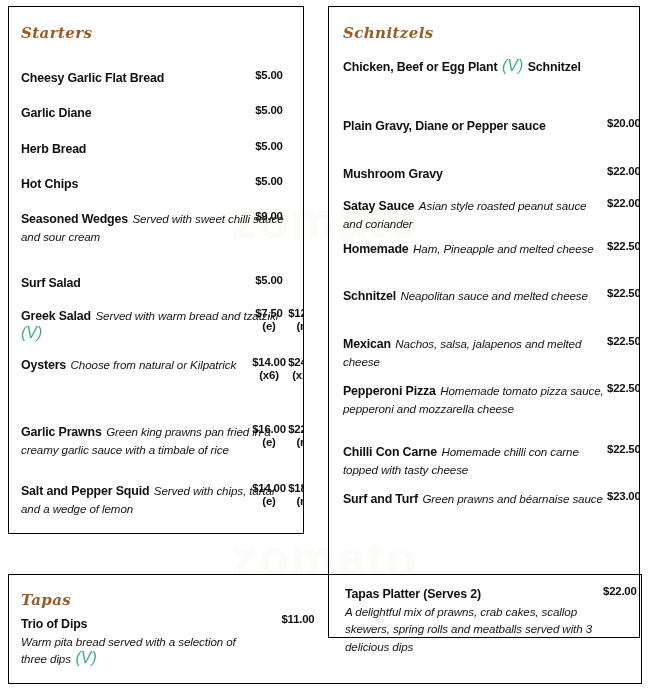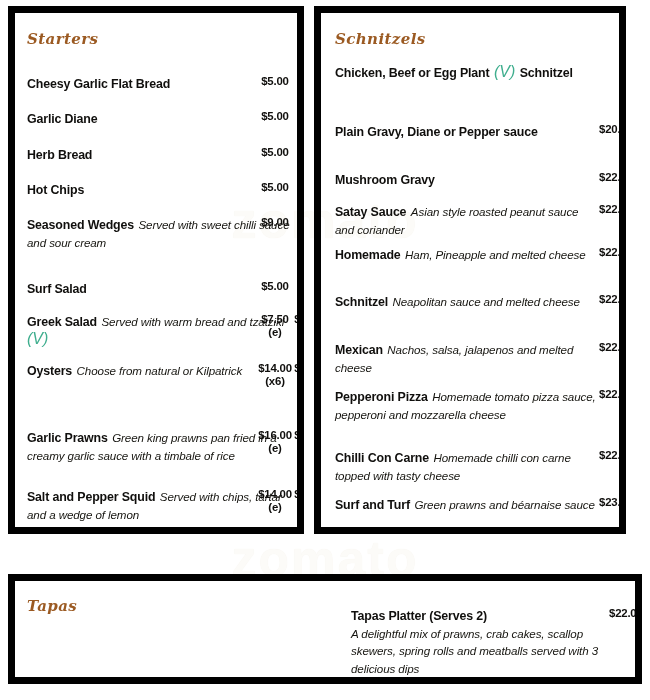--- a/index.html
+++ b/index.html
@@ -29,28 +29,28 @@
     pointer-events: none;
     z-index: 0;
     user-select: none;
   }
   .wm-1 { top: 192px; }
   .wm-2 { top: 530px; }
 
   .panel {
     position: absolute;
     box-sizing: border-box;
-    border: 7px solid #000000;
+    border: 1px solid #000000;
     background: transparent;
     z-index: 1;
     overflow: hidden;
   }
 
   #panel-starters { left: 8px;  top: 6px;  width: 296px; height: 528px; }
-  #panel-schnitzels { left: 314px; top: 6px; width: 312px; height: 528px; }
+  #panel-schnitzels { left: 328px; top: 6px; width: 312px; height: 632px; }
   #panel-tapas { left: 8px; top: 574px; width: 634px; height: 110px; }
 
   .section-title {
     font-family: "DejaVu Serif", "Liberation Serif", serif;
     font-style: italic;
     font-weight: 700;
     font-size: 15px;
     color: #9b5a22;
     letter-spacing: 0.4px;
   }
@@ -106,21 +106,21 @@
 
   
   #schnitzels-title { position: absolute; left: 14px; top: 17px; }
   .sc-item { position: absolute; left: 14px; width: 262px; }
   .sc-item .price-a { left: 264px; top: 0px; width: 52px; text-align: left; }
 
   
   #tapas-title { position: absolute; left: 12px; top: 16px; }
   .tp-left  { position: absolute; left: 12px; top: 40px;  width: 240px; }
   .tp-left .price-a { left: 250px; top: -2px; width: 54px; }
-  .tp-right { position: absolute; left: 336px; top: 10px; width: 250px; margin-top: 16px; }
+  .tp-right { position: absolute; left: 336px; top: 10px; width: 250px; }
   .tp-right .price-a { left: 258px; top: 0px; width: 54px; text-align: left; }
 
   .line { line-height: 16.5px; }
 </style>
 </head>
 <body>
 
 <div class="watermark wm-1">zomato</div>
 <div class="watermark wm-2">zomato</div>
 
@@ -215,20 +215,30 @@
       <div class="item sc-item" style="top: 483px;">
         <div class="item-text line"><span class="name">Surf and Turf</span> <span class="desc">Green prawns and béarnaise sauce</span></div>
         <div class="price price-a"><span>$23.00</span></div>
       </div>
     </div>
 </div>
 
 <div class="panel" id="panel-tapas">
   <div class="section-title" id="tapas-title">Tapas</div>
 
+  <div class="item tp-left">
+    <div class="item-text line">
+      <span class="name">Trio of Dips</span><br>
+      <span class="desc">Warm pita bread served with a selection of three dips</span>
+      <span class="veg">(V)</span>
+    </div>
+    <div class="price price-a">
+      <span>$11.00</span>
+    </div>
+  </div>
 
   <div class="item tp-right">
     <div class="item-text line">
       <span class="name">Tapas Platter (Serves 2)</span><br>
       <span class="desc">A delightful mix of prawns, crab cakes, scallop skewers, spring rolls and meatballs served with 3 delicious dips</span>
     </div>
     <div class="price price-a">
       <span>$22.00</span>
     </div>
   </div>

